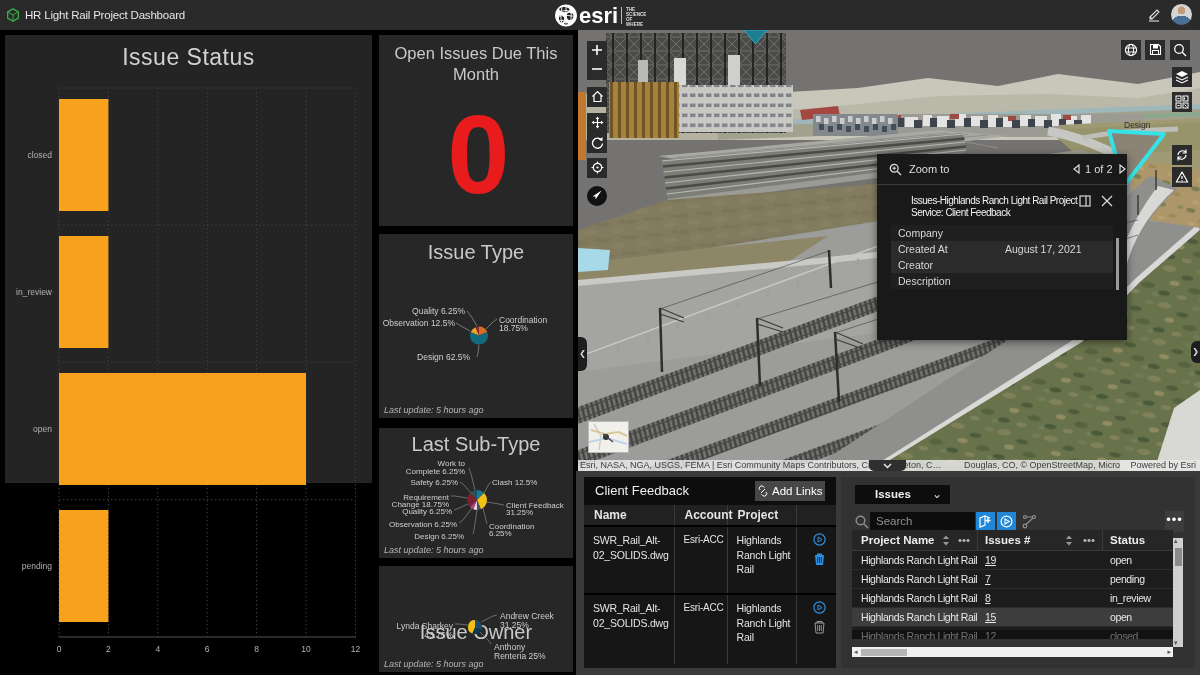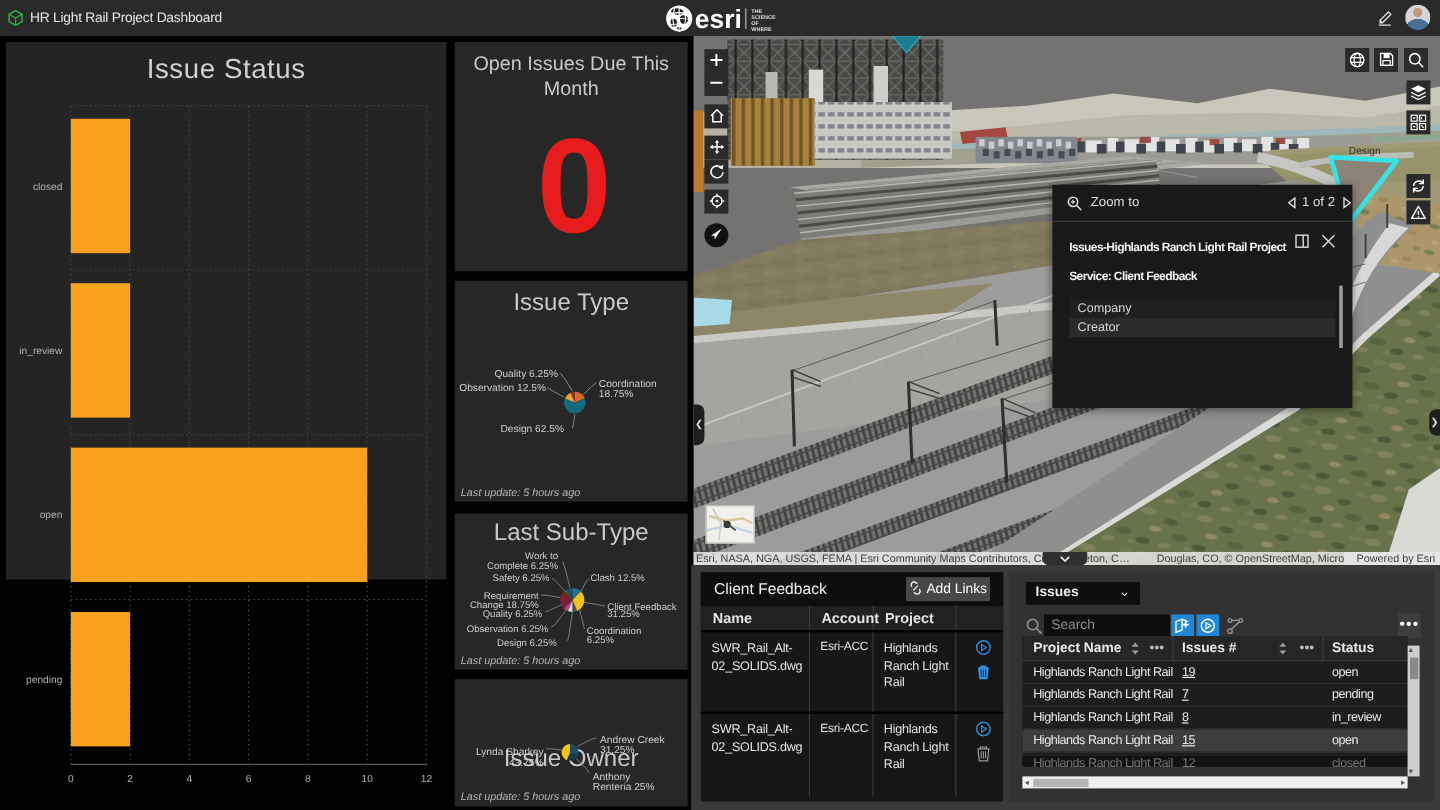--- a/index.html
+++ b/index.html
@@ -38,39 +38,39 @@
   
   #map { left:578px; top:30px; width:622px; height:441px; background:#757371; overflow:hidden; }
   .mbtn { position:absolute; width:20px; height:20px; background:#2b2b2b; color:#fff; text-align:center; }
   .mbtn svg { margin-top:3px; }
   #attr { left:578px; top:460px; width:622px; height:11px; background:rgba(236,236,236,.82);
     font-size:9px; color:#3c3c3c; line-height:11px; white-space:nowrap; overflow:hidden; padding-left:2px; padding-right:92px; }
 
   
   #popup { left:877px; top:154px; width:250px; height:186px; background:#191919; box-shadow:0 2px 8px rgba(0,0,0,.5); }
   #popup .phead { position:relative; height:31px; color:#dedede; font-size:11px; border-bottom:1px solid #3a3a3a; }
-  #popup .ptitle { padding:10px 0 0 14px; font-size:10px; letter-spacing:-0.5px; font-weight:bold; color:#f3f3f3; line-height:24px; white-space:nowrap; }
+  #popup .ptitle { padding:10px 0 0 14px; font-size:10px; letter-spacing:-0.5px; font-weight:normal; color:#f3f3f3; line-height:12px; white-space:nowrap;margin-left:20px; }
   .prow { position:relative; margin:0 14px 0 14px; height:16px; font-size:10.5px; color:#d8d8d8; line-height:16px; padding-left:7px; }
   .prow.a { background:#2b2b2b; }
   .prow.b { background:#1f1f1f; }
   .prow .val { position:absolute; left:114px; }
 
   
   #bottom { left:576px; top:471px; width:624px; height:204px; background:#3a3a3a; }
   #cf { left:584px; top:477px; width:252px; height:191px; background:#161616; color:#e4e4e4; }
   #cfhead { position:relative; height:28px; background:#0d0d0d; font-size:13px; line-height:28px; padding-left:11px; color:#f0f0f0; }
   #addlinks { position:absolute; right:11px; top:4px; width:70px; height:20px; background:#474747;
     color:#fff; font-size:11.5px; line-height:20px; text-align:center; }
   #cf table { border-collapse:collapse; width:100%; table-layout:fixed; }
   #cf th { background:#212121; font-size:12px; text-align:left; font-weight:bold; padding:3px 0 3px 10px; height:17px; border-right:1px solid #3a3a3a; }
   #cf td { font-size:10.5px; letter-spacing:-0.2px; vertical-align:top; padding:6px 2px 4px 9px; border-right:1px solid #3a3a3a; border-top:2px solid #000; line-height:14.5px; }
 
   #issues { left:841px; top:477px; width:354px; height:191px; background:#323232; }
   #isel { left:855px; top:485px; width:95px; height:19px; background:#0d0d0d; color:#efefef;
-    font-size:11.5px; font-weight:bold; line-height:19px; padding-left:8px; }
+    font-size:11.5px; font-weight:bold; line-height:19px; padding-left:20px; }
   #isearch { left:870px; top:512px; width:105px; height:19px; background:#0d0d0d; color:#8f8f8f;
     font-size:11.5px; line-height:19px; padding-left:6px; }
   .bluebtn { position:absolute; top:512px; width:19px; height:19px; background:#1f86d8; }
   #idots { left:1165px; top:511px; width:19px; height:21px; background:#3d3d3d; color:#fff;
     text-align:center; line-height:17px; font-size:13px; letter-spacing:1px; }
   #itable { left:852px; top:530px; width:321px; height:109px; background:#1d1d1d; overflow:hidden; }
   .irow { position:absolute; left:0; width:321px; height:19px; font-size:10.5px; letter-spacing:-0.4px; color:#e8e8e8;
     line-height:19px; border-bottom:1px solid #2c2c2c; }
   .irow .c1 { position:absolute; left:9px; white-space:nowrap; }
   .irow .c2 { position:absolute; left:133px;text-decoration:underline; }
@@ -421,21 +421,23 @@
     <div class="ptitle">Issues-Highlands Ranch Light Rail Project<br>Service: Client Feedback</div>
     <svg class="abs" style="right:36px; top:41px;" width="12" height="12" viewBox="0 0 12 12">
       <rect x="1" y="1" width="10" height="10" fill="none" stroke="#d8d8d8" stroke-width="1.2"></rect>
       <line x1="7" y1="1" x2="7" y2="11" stroke="#d8d8d8" stroke-width="1.2"></line>
     </svg>
     <svg class="abs" style="right:14px; top:41px;" width="12" height="12" viewBox="0 0 12 12">
       <path d="M1,1 L11,11 M11,1 L1,11" stroke="#d8d8d8" stroke-width="1.3"></path>
     </svg>
     <div style="margin-top:6px;">
       <div class="prow b">Company</div>
+      <div class="prow a">Created At <span class="val">August 17, 2021</span></div>
       <div class="prow a">Creator</div>
+      <div class="prow b">Description</div>
     </div>
     <div class="abs" style="right:8px; top:84px; width:3px; height:52px; background:#9a9a9a;"></div>
   </div>
 
   <div class="abs" id="attr">Esri, NASA, NGA, USGS, FEMA | Esri Community Maps Contributors, City of Littleton, C…&nbsp;&nbsp;&nbsp;&nbsp;&nbsp;&nbsp;&nbsp;&nbsp;&nbsp;Douglas, CO, © OpenStreetMap, Microsoft, Esri, HERE, Garmin, S…<span style="position:absolute; right:0; top:0; background:#e4e4e2; padding:0 4px 0 10px;">Powered by Esri</span></div>
   <div class="abs" style="left:869px; top:460px; width:37px; height:11px; background:#2f2f2f; border-radius:0 0 5px 5px;">
     <svg style="display:block; margin:3px auto 0;" width="9" height="6" viewBox="0 0 9 6">
         <path d="M1,1 L4.5,4.5 L8,1" stroke="#eee" stroke-width="1.4" fill="none"></path>
       </svg>
   </div>

